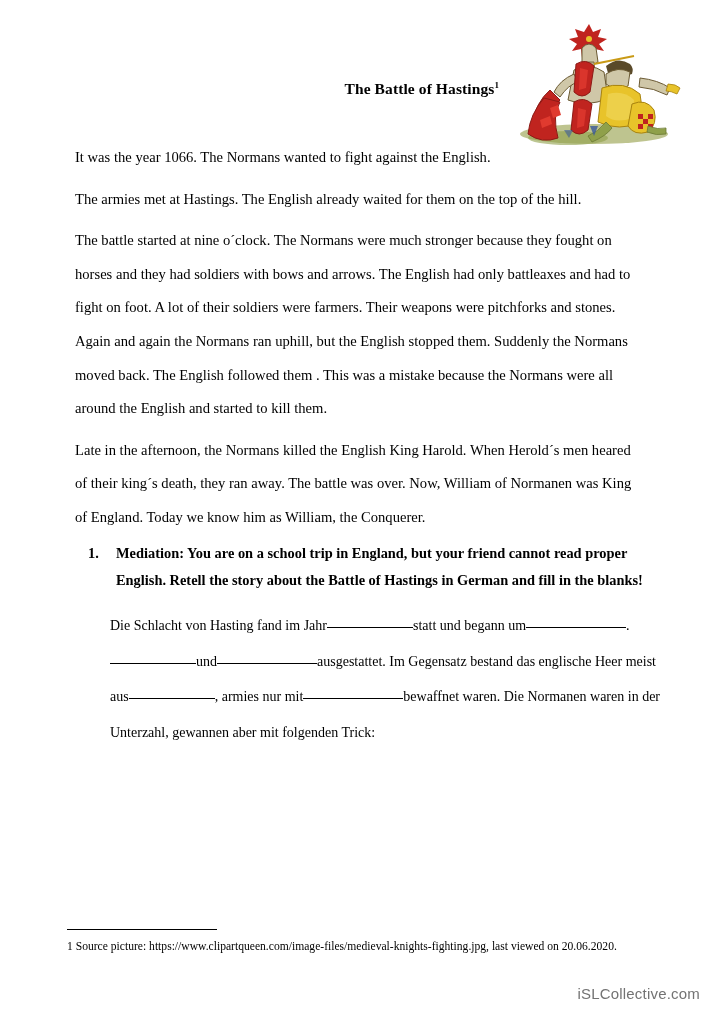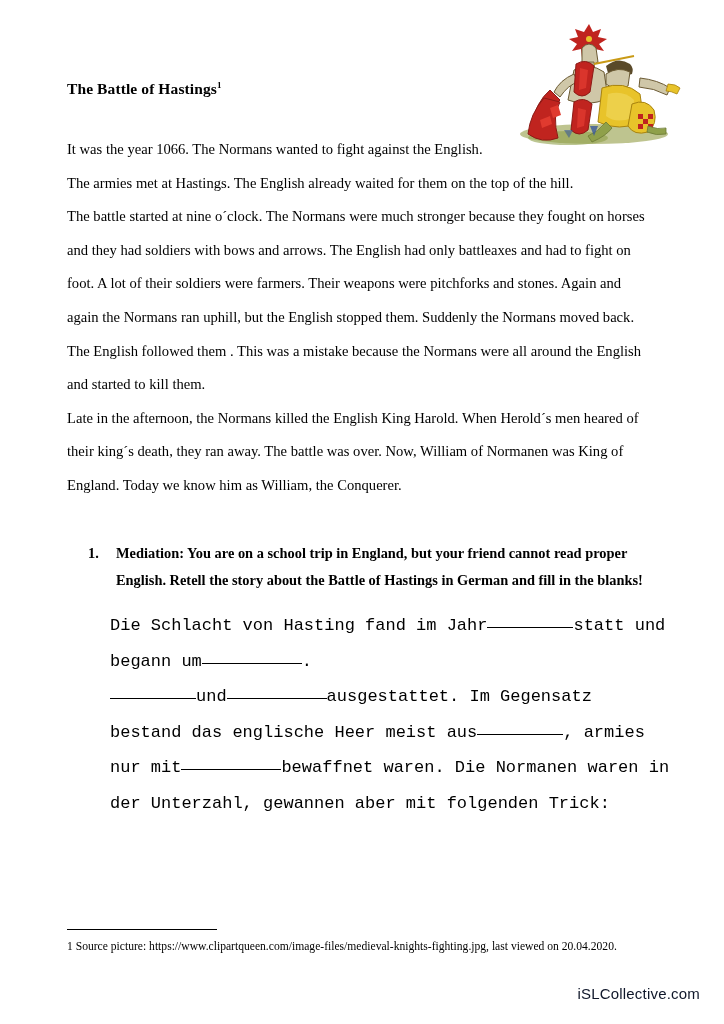--- a/index.html
+++ b/index.html
@@ -32,21 +32,21 @@
     height: 128px;
   }
   .clipart svg { display: block; width: 100%; height: 100%; }
 
   
   .title-row {
     position: absolute;
     left: 67px;
     top: 80px;
     width: 432px;
-    text-align: left;
+    text-align: right;
   }
   .title {
     font-size: 15.5px;
     font-weight: bold;
     letter-spacing: .1px;
   }
   .title sup {
     font-size: 9px;
     font-weight: bold;
     vertical-align: super;
@@ -56,21 +56,21 @@
   
   .body-text {
     position: absolute;
     left: 67px;
     top: 133px;
     width: 586px;
     font-size: 14.6px;
     line-height: 33.6px;
   }
   .body-text p {
-    margin: 0;
+    margin: 8px;
     text-align: left;
   }
 
   
   .task {
     position: absolute;
     left: 88px;
     top: 540px;
     width: 570px;
     font-size: 14.4px;
@@ -85,23 +85,22 @@
     font-weight: bold;
   }
   .task-text { flex: 1 1 auto; }
 
   
   .gapfill {
     position: absolute;
     left: 110px;
     top: 608px;
     width: 560px;
-    font-size: 17px;
+    font-size: 14px;
     line-height: 35.5px;
-    font-family: Liberation Mono, monospace;
   }
   .gapfill p { margin: 0; }
   .blank {
     display: inline-block;
     border-bottom: 1px solid #000;
     vertical-align: 2px;
     height: 12px;
   }
   .b-md  { width: 86px; }
   .b-lg  { width: 100px; }
@@ -126,21 +125,21 @@
     white-space: nowrap;
   }
 
   
   .watermark {
     position: absolute;
     right: 24px;
     top: 985px;
     font-family: "Liberation Sans", "DejaVu Sans", sans-serif;
     font-size: 15px;
-    color: #0f172a;
+    color: #737373;
     letter-spacing: .2px;
   }
 </style>
 </head>
 <body>
 
 <div class="page">
 
   <div class="clipart">
     <svg viewBox="0 0 185 128" xmlns="http://www.w3.org/2000/svg" aria-hidden="true">
@@ -216,17 +215,17 @@
     <div class="task-num">1.</div>
     <div class="task-text">Mediation: You are on a school trip in England, but your friend cannot read proper English. Retell the story about the Battle of Hastings in German and fill in the blanks!</div>
   </div>
 
   <div class="gapfill" id="gapfill">
       <p><span>Die Schlacht von Hasting fand im Jahr</span><span class="blank b-md"></span><span>statt und begann um</span><span class="blank b-lg"></span><span>.</span></p>
       <p><span class="blank b-md"></span><span>und</span><span class="blank b-lg"></span><span>ausgestattet. Im Gegensatz bestand das englische Heer meist aus</span><span class="blank b-md"></span><span>, armies nur mit</span><span class="blank b-lg"></span><span>bewaffnet waren. Die Normanen waren in der Unterzahl, gewannen aber mit folgenden Trick:</span></p>
     </div>
 
   <div class="footnote-rule"></div>
-  <div class="footnote">1 Source picture: https://www.clipartqueen.com/image-files/medieval-knights-fighting.jpg, last viewed on 20.04.2020.</div>
+  <div class="footnote">1 Source picture: https://www.clipartqueen.com/image-files/medieval-knights-fighting.jpg, last viewed on 20.06.2020.</div>
 
   <div class="watermark">iSLCollective.com</div>
 
 </div>
 
 </body></html>

